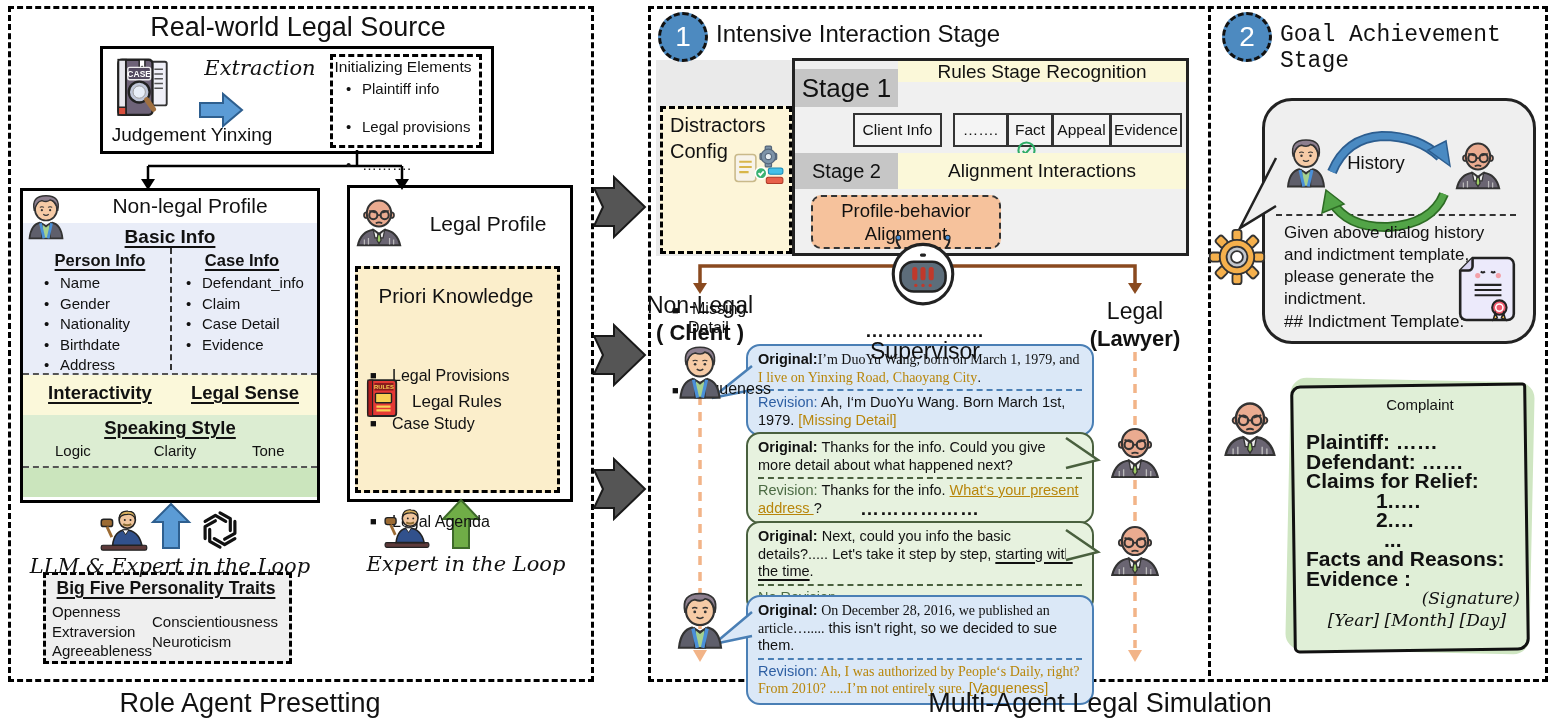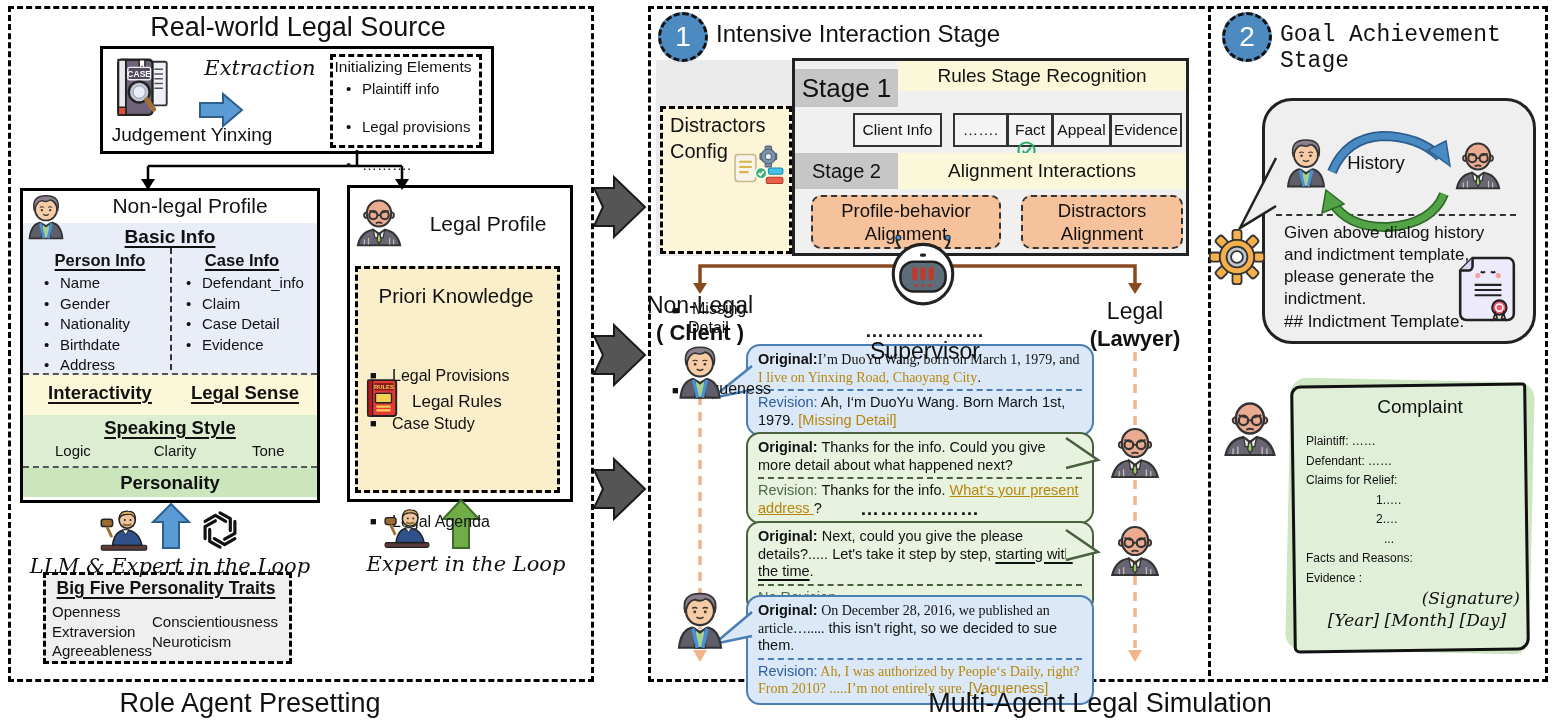--- a/index.html
+++ b/index.html
@@ -158,21 +158,21 @@
   <div class="abs dash3" style="left:43px;top:572px;width:243px;height:86px;background:#efefef;"></div>
 
   <div class="abs solid3" style="left:347px;top:185px;width:220px;height:311px;"></div>
   <div class="abs dash3" style="left:355px;top:266px;width:199px;height:221px;background:#fbeecb;"></div>
 
   <div class="abs" style="left:656px;top:60px;width:140px;height:196px;background:#eaeaea;"></div>
   <div class="abs" style="left:792px;top:58px;width:391px;height:192px;background:#f0f0f0;border:3px solid #222;">
     <div class="cell" style="left:0;top:8px;width:103px;height:38px;background:#c6c6c6;font-size:26px;">
         <span>Stage 1</span>
       </div>
-    <div class="cell" style="left:103px;top:0;width:288px;height:30px;background:#fbf8d9;font-size:19px;">
+    <div class="cell" style="left:103px;top:0;width:288px;height:21px;background:#fbf8d9;font-size:19px;">
         <span>Rules Stage Recognition</span>
       </div>
     <div class="chip" style="left:58px;width:85px;">
         <span>Client Info</span>
       </div>
     <div class="chip" style="left:158px;width:51px;">
         <span>…….</span>
       </div>
     <div class="chip" style="left:212px;width:42px;">
         <span>Fact</span>
@@ -188,41 +188,38 @@
       </svg>
     <div class="cell" style="left:0;top:92px;width:103px;height:36px;background:#c6c6c6;font-size:20px;">
         <span>Stage 2</span>
       </div>
     <div class="cell" style="left:103px;top:92px;width:288px;height:36px;background:#fbf8d9;font-size:19px;">
         <span>Alignment Interactions</span>
       </div>
     <div class="align-box" style="left:16px;top:134px;width:186px;height:50px;">
         <span>Profile-behavior Alignment</span>
       </div>
-    <div class="align-box" style="left:226px;top:134px;width:158px;height:50px;">
-        <span>Distractors Alignment</span>
-      </div>
   </div>
 
   <div class="abs dash3" style="left:660px;top:106px;width:126px;height:142px;background:#fdf5d8;"></div>
 
   <div class="bub bub-blue" style="left:746px;top:344px;width:324px;">
     <div><span class="b">Original:</span><span class="serif" style="font-size:14px;">I’m DuoYu Wang, born on March 1, 1979, and </span><span class="serif gold" style="font-size:14px;">I live on Yinxing Road, Chaoyang City</span><span>.</span></div>
     <div class="div-blue"></div>
     <div><span class="revb">Revision:</span><span> Ah, I‘m DuoYu Wang. Born March 1st, 1979. </span><span class="gold">[Missing Detail]</span></div>
   </div>
 
   <div class="bub bub-green" style="left:746px;top:432px;width:324px;">
     <div><span class="b">Original:</span><span> Thanks for the info. Could you give more detail about what happened next?</span></div>
     <div class="div-green"></div>
     <div><span class="revg">Revision:</span><span> Thanks for the info. </span><span class="goldu">What‘s your present address </span><span>?</span></div>
   </div>
 
   <div class="bub bub-green" style="left:746px;top:521px;width:324px;">
-    <div><span class="b">Original:</span><span> Next, could you give the please details?..... Let's take it step by step, </span><span class="u">starting with the time</span><span>.</span></div>
+    <div><span class="b">Original:</span><span> Next, could you info the basic details?..... Let's take it step by step, </span><span class="u">starting with the time</span><span>.</span></div>
     <div class="div-green"></div>
     <div class="revg">No Revision</div>
   </div>
 
   <div class="bub bub-blue" style="left:746px;top:595px;width:324px;">
     <div><span class="b">Original:</span><span class="serif" style="font-size:14px;"> On December 28, 2016, we published an article….....</span> <span>this isn't right, so we decided to sue them.</span></div>
     <div class="div-blue"></div>
     <div><span class="revb">Revision:</span><span class="serif gold" style="font-size:14px;"> Ah, I was authorized by People‘s Daily, right? From 2010? .....I’m not entirely sure. </span><span class="gold">[Vagueness]</span></div>
   </div>
 
@@ -321,21 +318,20 @@
     <div class="li"><span class="m">•</span><span>Claim</span></div>
     <div class="li"><span class="m">•</span><span>Case Detail</span></div>
     <div class="li"><span class="m">•</span><span>Evidence</span></div>
   </div>
   <div class="abs ctr b u" style="left:30px;top:382px;width:140px;font-size:18.5px;">Interactivity</div>
   <div class="abs ctr b u" style="left:180px;top:382px;width:130px;font-size:18.5px;">Legal Sense</div>
   <div class="abs ctr b u" style="left:23px;top:417px;width:294px;font-size:18.5px;">Speaking Style</div>
   <div class="abs" style="left:55px;top:442px;font-size:15px;">Logic</div>
   <div class="abs ctr" style="left:140px;top:442px;width:70px;font-size:15px;">Clarity</div>
   <div class="abs" style="left:252px;top:442px;font-size:15px;">Tone</div>
-  <div class="abs ctr b" style="left:23px;top:472px;width:294px;font-size:18.5px;">Personality</div>
 
   <svg class="abs" style="left:98px;top:506px;width:52px;height:46px;">
       <use href="#s-judge"></use>
     </svg>
   <svg class="abs" style="left:198px;top:508px;width:44px;height:44px;">
       <use href="#s-openai"></use>
     </svg>
   <div class="abs ctr hand" style="left:25px;top:554px;width:290px;font-size:21px;">LLM &amp; Expert in the Loop</div>
 
   <div class="abs ctr b u" style="left:46px;top:578px;width:240px;font-size:17.5px;">Big Five Personality Traits</div>
@@ -435,22 +431,22 @@
     <circle cx="40" cy="50" r="3.5" fill="none" stroke="#fff" stroke-width="1.5"></circle>
     <path d="M36,55 l-2,7 4,-2 Z M44,55 l2,7 -4,-2 Z" fill="#f6c453" stroke="#222" stroke-width="1.5"></path>
   </svg>
   <svg class="abs" style="left:1208px;top:226px;width:58px;height:62px;">
       <use href="#s-gear"></use>
     </svg>
 
   <svg class="abs" style="left:1220px;top:396px;width:60px;height:60px;">
       <use href="#s-lawyer"></use>
     </svg>
-  <div class="abs ctr" style="left:1292px;top:396px;width:256px;font-size:19px;">Complaint</div>
-  <div class="abs" style="left:1306px;top:432px;width:210px;font-size:12px;line-height:19.5px;">
+  <div class="abs ctr" style="left:1292px;top:396px;width:256px;font-size:15px;">Complaint</div>
+  <div class="abs" style="left:1306px;top:432px;width:210px;font-size:21px;line-height:19.5px;font-weight:bold;">
     <div>Plaintiff: ……</div>
     <div>Defendant: ……</div>
     <div>Claims for Relief:</div>
     <div style="padding-left:70px;">1.….</div>
     <div style="padding-left:70px;">2.…</div>
     <div style="padding-left:78px;">...</div>
     <div>Facts and Reasons:</div>
     <div>Evidence :</div>
   </div>
   <div class="abs hand" style="left:1380px;top:588px;width:140px;font-size:17px;text-align:right;">(Signature)</div>

